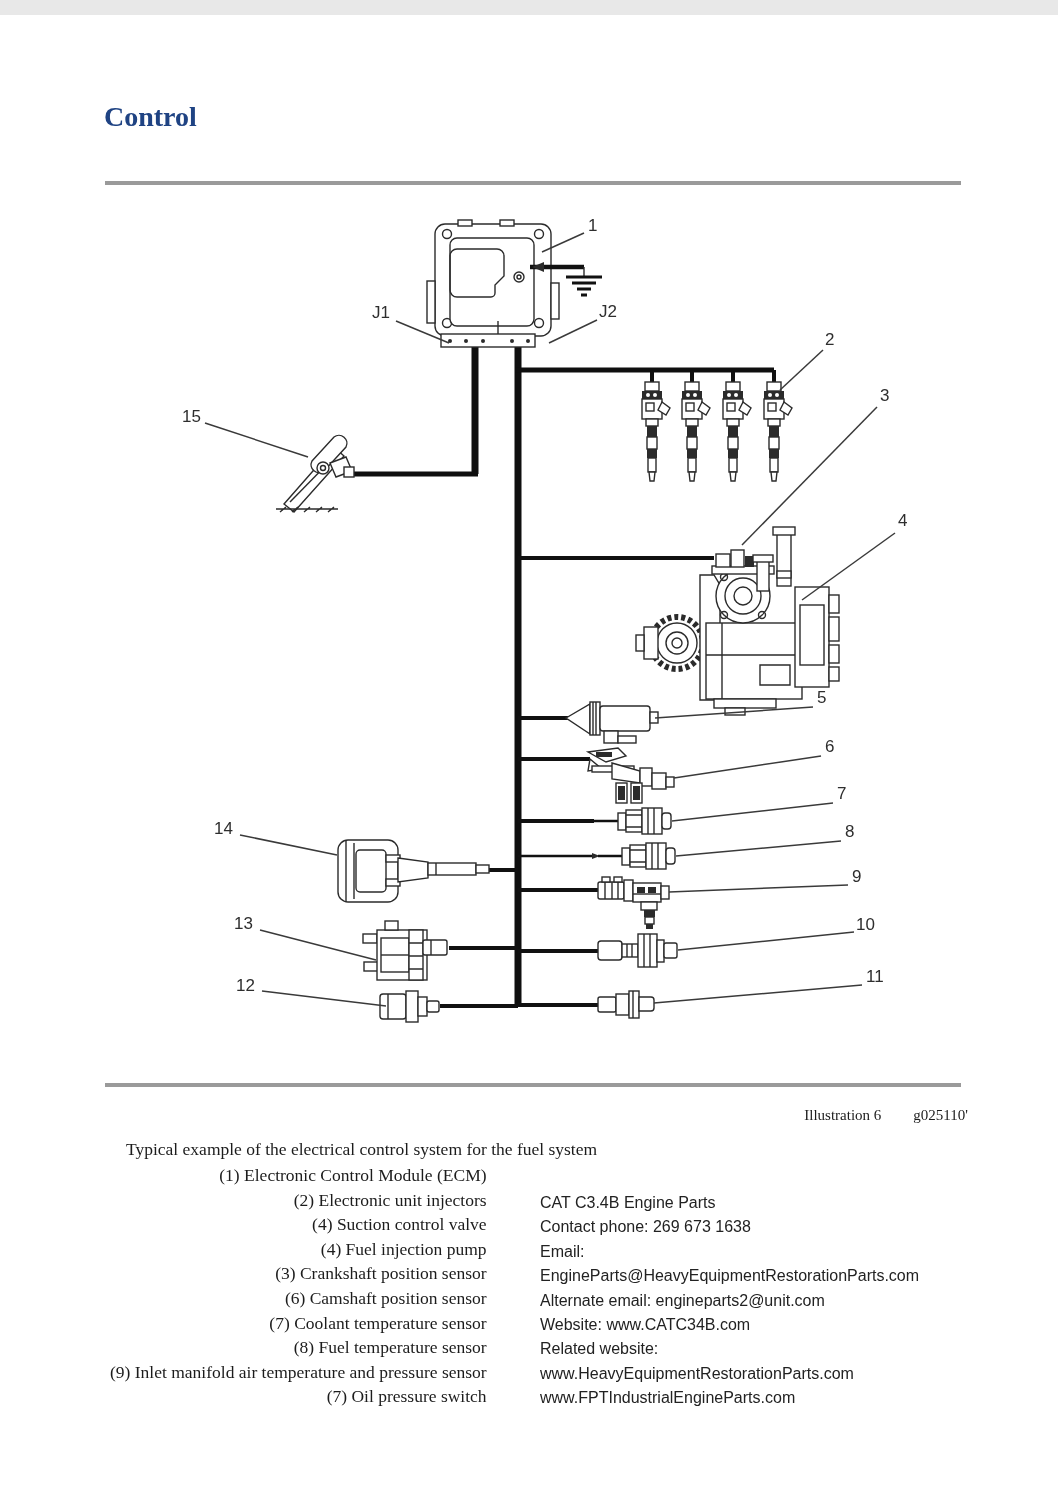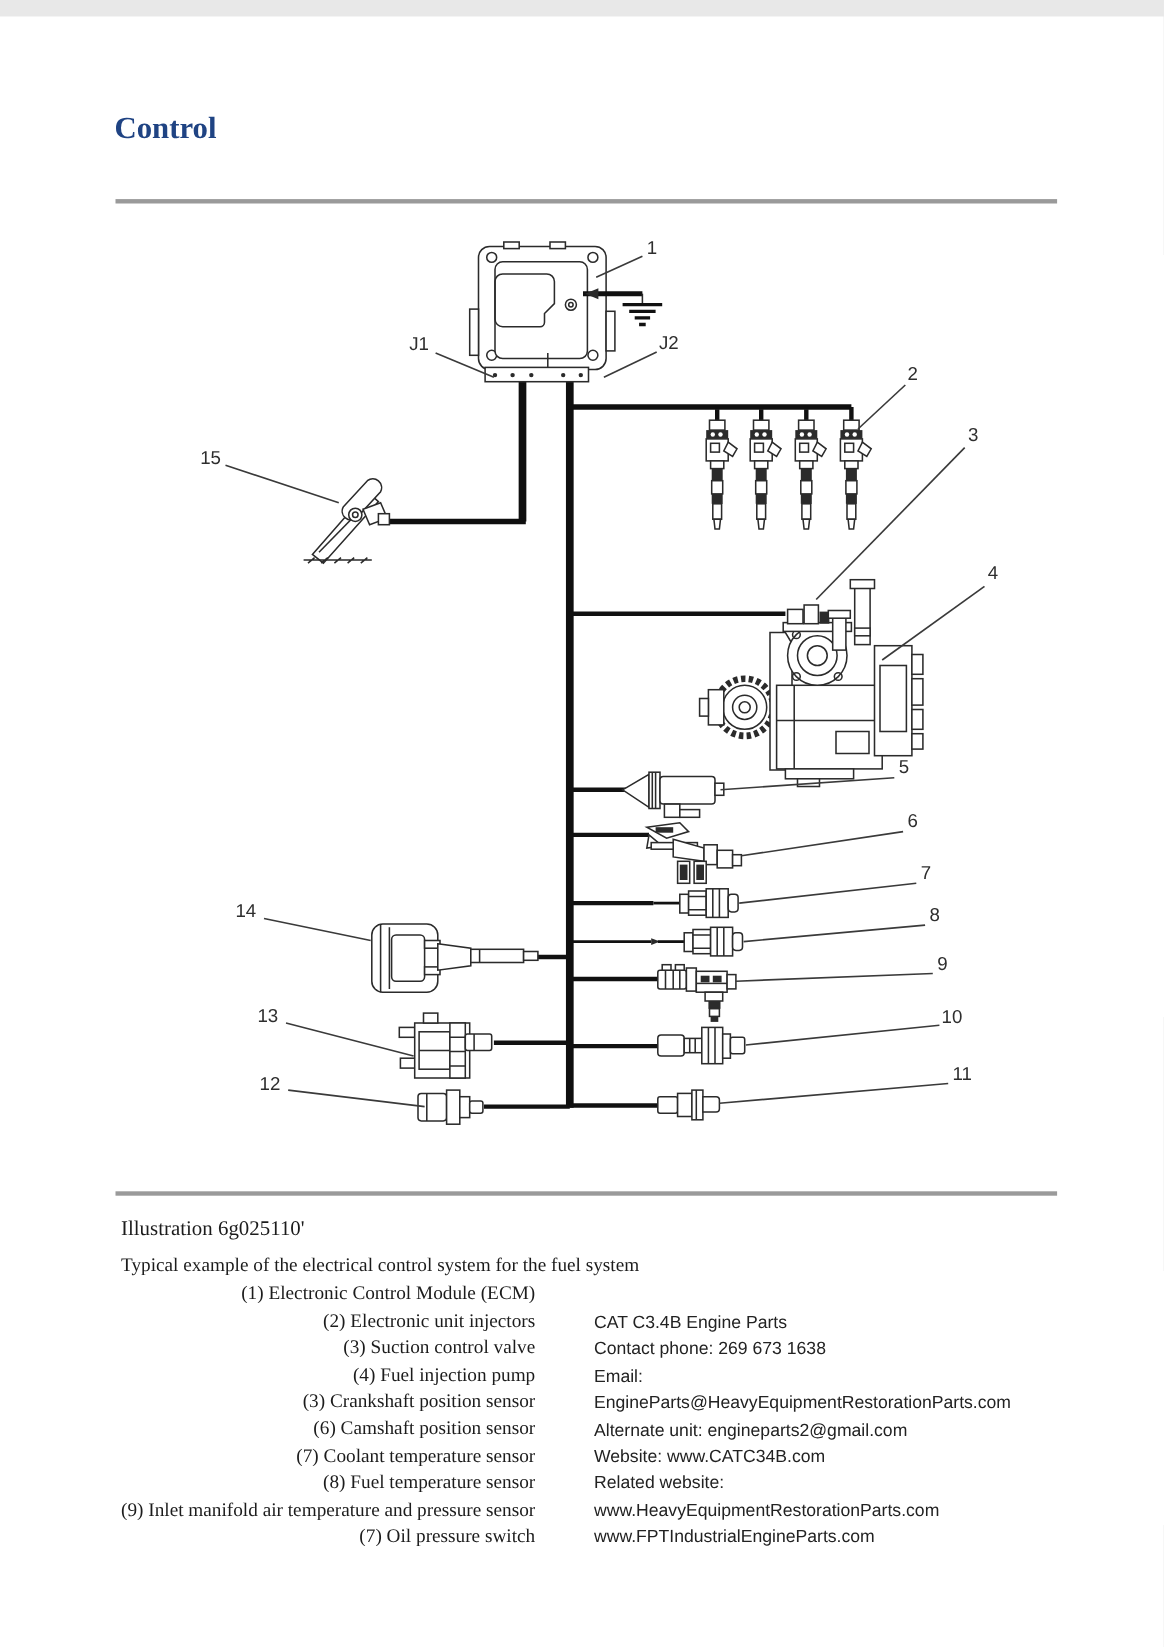--- a/index.html
+++ b/index.html
@@ -4,23 +4,23 @@
 <style>
   html,body{margin:0;padding:0;background:#e8e8e8;}
   .page{position:relative;width:1058px;height:1497px;background:#ffffff;margin:15px auto;overflow:hidden;
         font-family:"Liberation Serif",serif;color:#1c1c1c;}
   .title{position:absolute;left:104px;top:86px;font-size:28px;font-weight:bold;color:#1f4383;
          font-family:"Liberation Serif",serif;margin:0;}
   .rule{position:absolute;left:105px;width:856px;height:4px;background:#9a9a9a;}
   .rule-top{top:166px;}
   .rule-bottom{top:1068px;}
   .diagram-svg{position:absolute;left:0;top:0;}
-  .illu-row{position:absolute;left:110px;top:1092px;width:858px;display:flex;justify-content:flex-start;
-            font-size:19px;}
-  .caption{position:absolute;left:110px;top:1124px;font-size:17.5px;}
+  .illu-row{position:absolute;left:110px;top:1092px;width:858px;display:flex;justify-content:flex-end;
+            font-size:15px;gap:32px;}
+  .caption{position:absolute;left:126px;top:1124px;font-size:17.5px;}
   .legend{position:absolute;left:110px;top:1148px;font-size:17.5px;line-height:24.6px;text-align:right;}
   .contact{position:absolute;left:540px;top:1176px;font-size:16px;line-height:24.4px;
            font-family:"Liberation Sans",sans-serif;color:#222;}
   
   .o{fill:#ffffff;stroke:#2b2b2b;stroke-width:1.4;}
   .l{fill:none;stroke:#2b2b2b;stroke-width:1.4;}
   .d{fill:#2b2b2b;stroke:none;}
   .w7{stroke:#0f0f0f;stroke-width:7;fill:none;}
   .w5{stroke:#0f0f0f;stroke-width:5;fill:none;}
   .w4{stroke:#111111;stroke-width:4;fill:none;}
@@ -323,35 +323,35 @@
   <div class="illu-row">
     <span>Illustration 6</span>
     <span>g025110'</span>
   </div>
 
   <div class="caption">Typical example of the electrical control system for the fuel system</div>
 
   <div class="legend">
     <div>(1) Electronic Control Module (ECM)</div>
     <div>(2) Electronic unit injectors</div>
-    <div>(3) Suction control valve</div>
+    <div>(4) Suction control valve</div>
     <div>(4) Fuel injection pump</div>
     <div>(3) Crankshaft position sensor</div>
     <div>(6) Camshaft position sensor</div>
     <div>(7) Coolant temperature sensor</div>
     <div>(8) Fuel temperature sensor</div>
     <div>(9) Inlet manifold air temperature and pressure sensor</div>
     <div>(7) Oil pressure switch</div>
   </div>
 
   <div class="contact">
     <div>CAT C3.4B Engine Parts</div>
     <div>Contact phone: 269 673 1638</div>
     <div>Email:</div>
     <div>EngineParts@HeavyEquipmentRestorationParts.com</div>
-    <div>Alternate unit: engineparts2@gmail.com</div>
+    <div>Alternate email: engineparts2@unit.com</div>
     <div>Website: www.CATC34B.com</div>
     <div>Related website:</div>
     <div>www.HeavyEquipmentRestorationParts.com</div>
     <div>www.FPTIndustrialEngineParts.com</div>
   </div>
 
 </div>
 
 </body></html>

